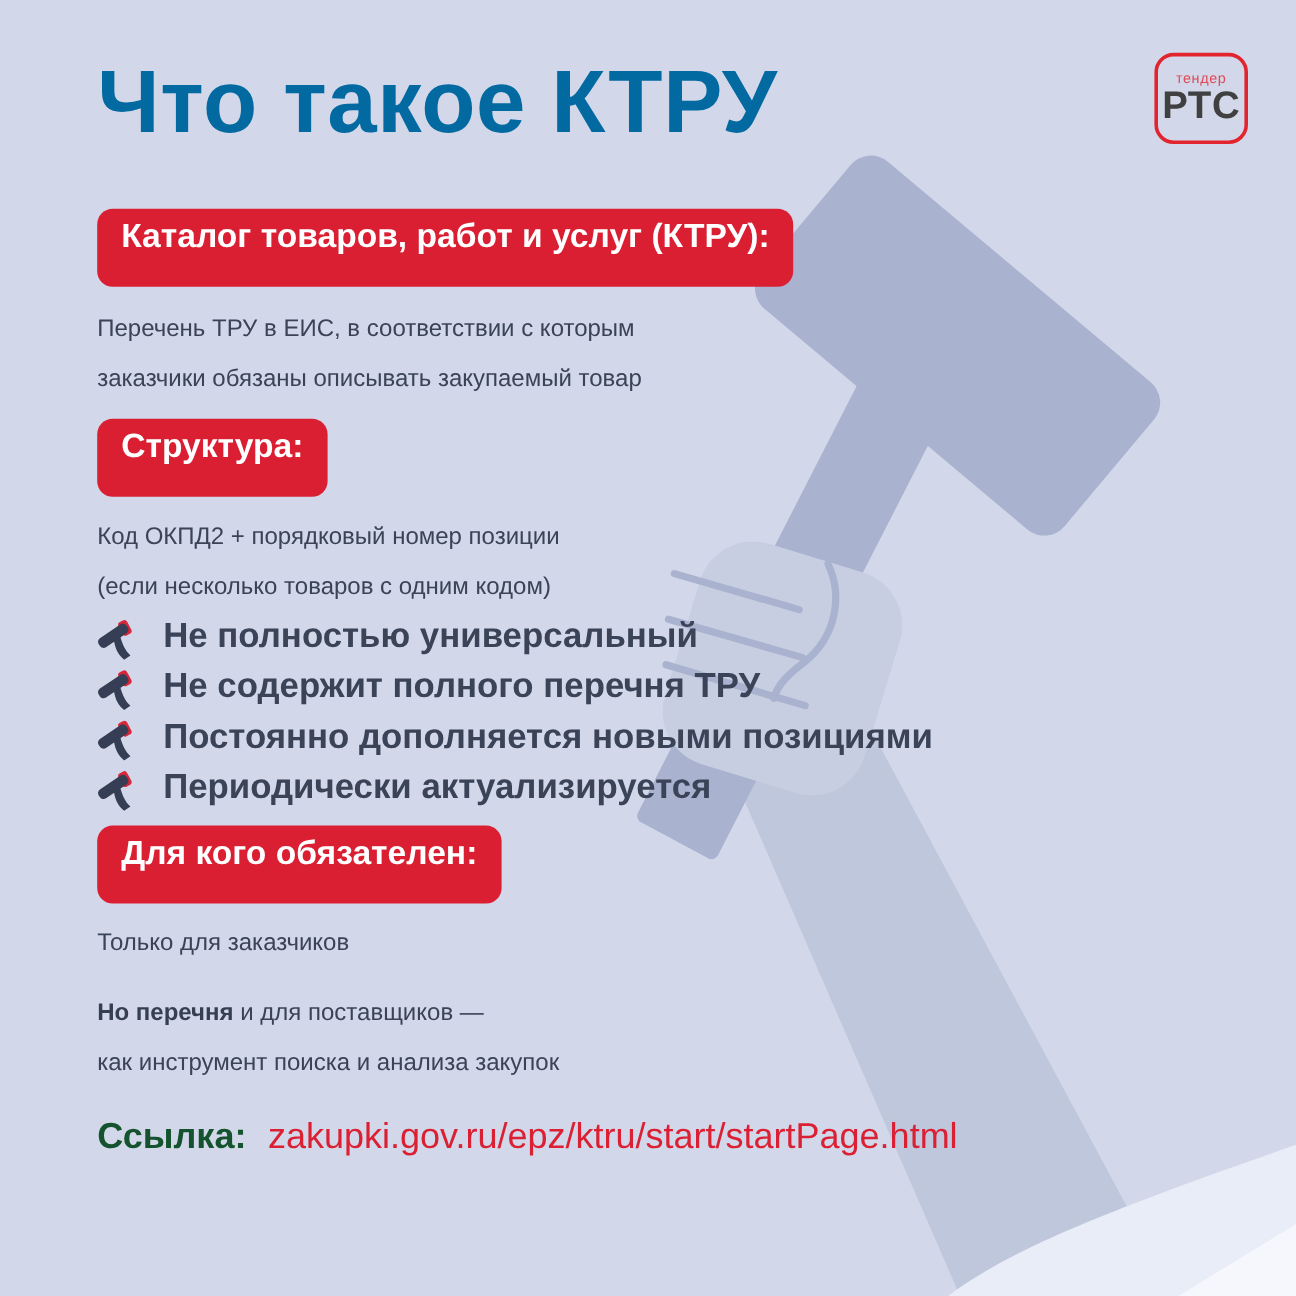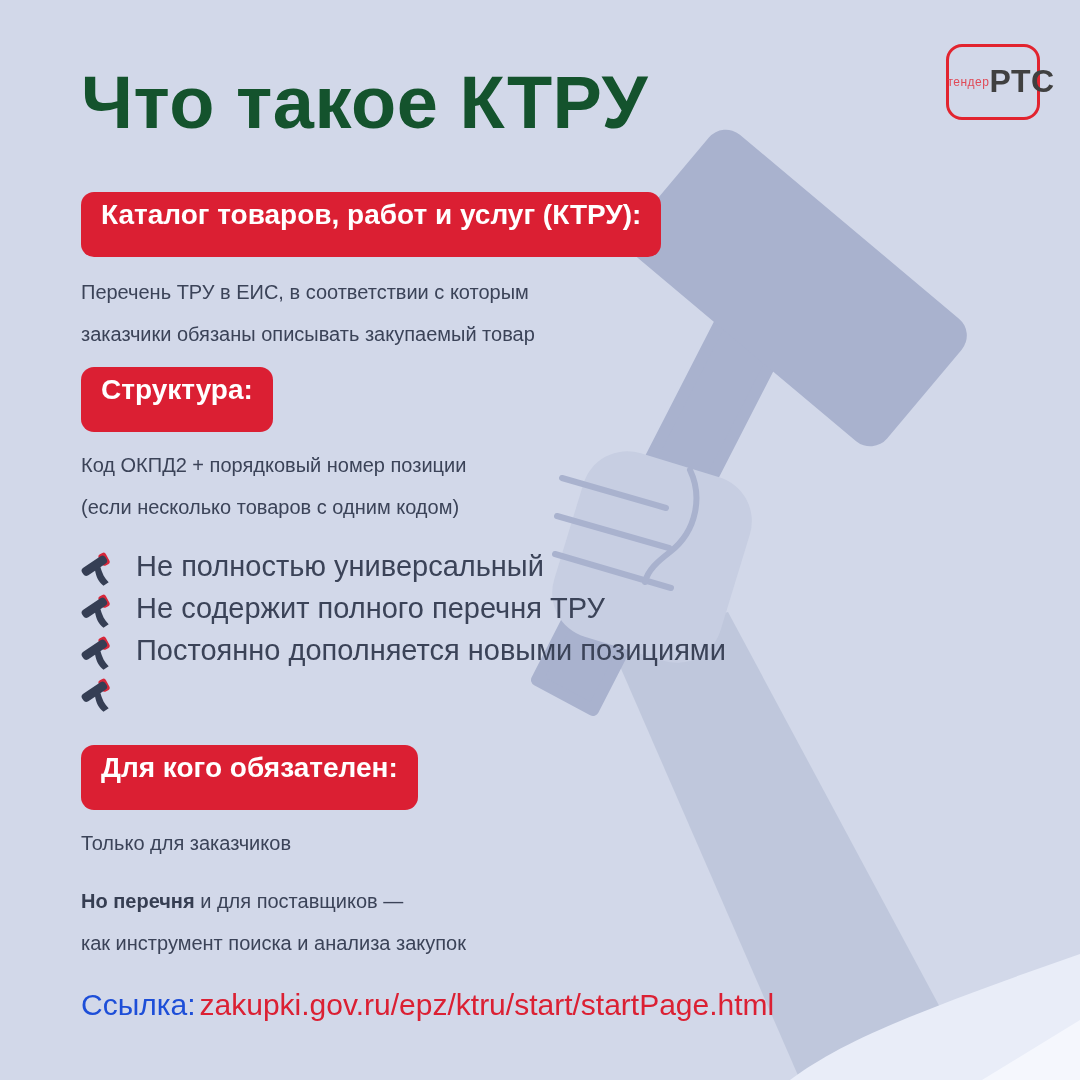--- a/index.html
+++ b/index.html
@@ -5,53 +5,53 @@
   html,body{margin:0;padding:0;}
   body{
     width:1080px;height:1080px;position:relative;overflow:hidden;
     background:#d2d8e9;
     font-family:"Liberation Sans","DejaVu Sans",sans-serif;
     color:#363e52;
   }
   .illustration{position:absolute;left:0;top:0;width:1080px;height:1080px;z-index:1;}
   .content{position:absolute;left:81px;top:0;right:40px;z-index:2;}
   h1.title{
-    margin:64px 0 0;font-size:74px;line-height:1.05;font-weight:700;
-    letter-spacing:0.5px;color:#14532d;
+    margin:46px 0 0;font-size:74px;line-height:1.05;font-weight:700;
+    letter-spacing:0.5px;color:#0369a1;
   }
   .badge-row{line-height:0;}
   .badge{
     display:inline-block;background:#db1f33;color:#ffffff;
     font-size:28px;line-height:28px;font-weight:700;
     padding:9px 20px 28px;border-radius:13px;
   }
   .badge-row.b1{margin-top:50px;}
   .badge-row.b2{margin-top:12px;}
   .badge-row.b3{margin-top:16px;}
-  .badge-row.b4{margin-top:31px;}
+  .badge-row.b4{margin-top:10px;}
   p.body{
     margin:14px 0 0;font-size:20px;line-height:42px;color:#3b4358;font-weight:400;
   }
   p.body.tight{margin-top:12px;}
   p.body.gap{margin-top:16px;}
   .bold{font-weight:700;color:#363e52;}
-  .features-list{margin-top:18px;}
+  .features-list{font-weight:bold;}
   .feature{
     display:flex;align-items:center;gap:19px;height:42px;
     font-size:29px;color:#3b4358;
   }
   .feature .bullet{flex:0 0 auto;display:inline-flex;}
   .footer-line{margin-top:20px;font-size:30px;line-height:42px;}
-  .footer-line .label{font-weight:400;color:#1d4ed8;margin-right:4px;}
+  .footer-line .label{font-weight:700;color:#14532d;margin-right:18px;}
   .footer-line .url{color:#db2033;font-weight:400;cursor:pointer;}
   .logo{
     position:absolute;top:44px;right:40px;width:72px;height:70px;
     border:3.5px solid #e2242f;border-radius:16px;
-    display:flex;flex-direction:row;align-items:center;justify-content:center;
-    z-index:3;background:transparent;padding-left:16px;
+    display:flex;flex-direction:column;align-items:center;justify-content:center;
+    z-index:3;background:transparent;
   }
   .logo-small{font-size:12px;color:#e04a57;letter-spacing:0.5px;line-height:1;}
   .logo-big{font-size:32px;font-weight:700;color:#404040;letter-spacing:0.5px;line-height:1.05;}
 </style>
 </head>
 <body>
 
 <svg class="illustration" viewBox="0 0 1080 1080" aria-hidden="true">
 
   <path d="M612,648 L728,612 L979,1080 L800,1080 Z" fill="#bfc7dc"></path>
@@ -135,20 +135,21 @@
     <div class="feature">
       <span class="bullet">
         <svg width="36" height="38" viewBox="0 0 40 42">
             <g transform="rotate(-34 20 21)">
               <rect x="25" y="10" width="9" height="14" rx="3" fill="#d8273a" transform="rotate(6 29.5 17)"></rect>
               <rect x="1" y="12" width="31" height="10" rx="4" fill="#353e54"></rect>
               <path d="M14.5,21 C11,29 10.5,34.5 12.5,41 L19.5,41 C18,35 19,28.5 21.5,21 Z" fill="#353e54"></path>
             </g>
           </svg>
       </span>
+      <span>Периодически актуализируется</span>
     </div>
   </div>
 
   <div class="badge-row b4"><span class="badge">Для кого обязателен:</span></div>
   <p class="body tight">Только для заказчиков</p>
   <p class="body gap">
     <span class="bold">Но перечня</span><span> и для поставщиков —</span><br>
     <span>как инструмент поиска и анализа закупок</span>
   </p>
 

